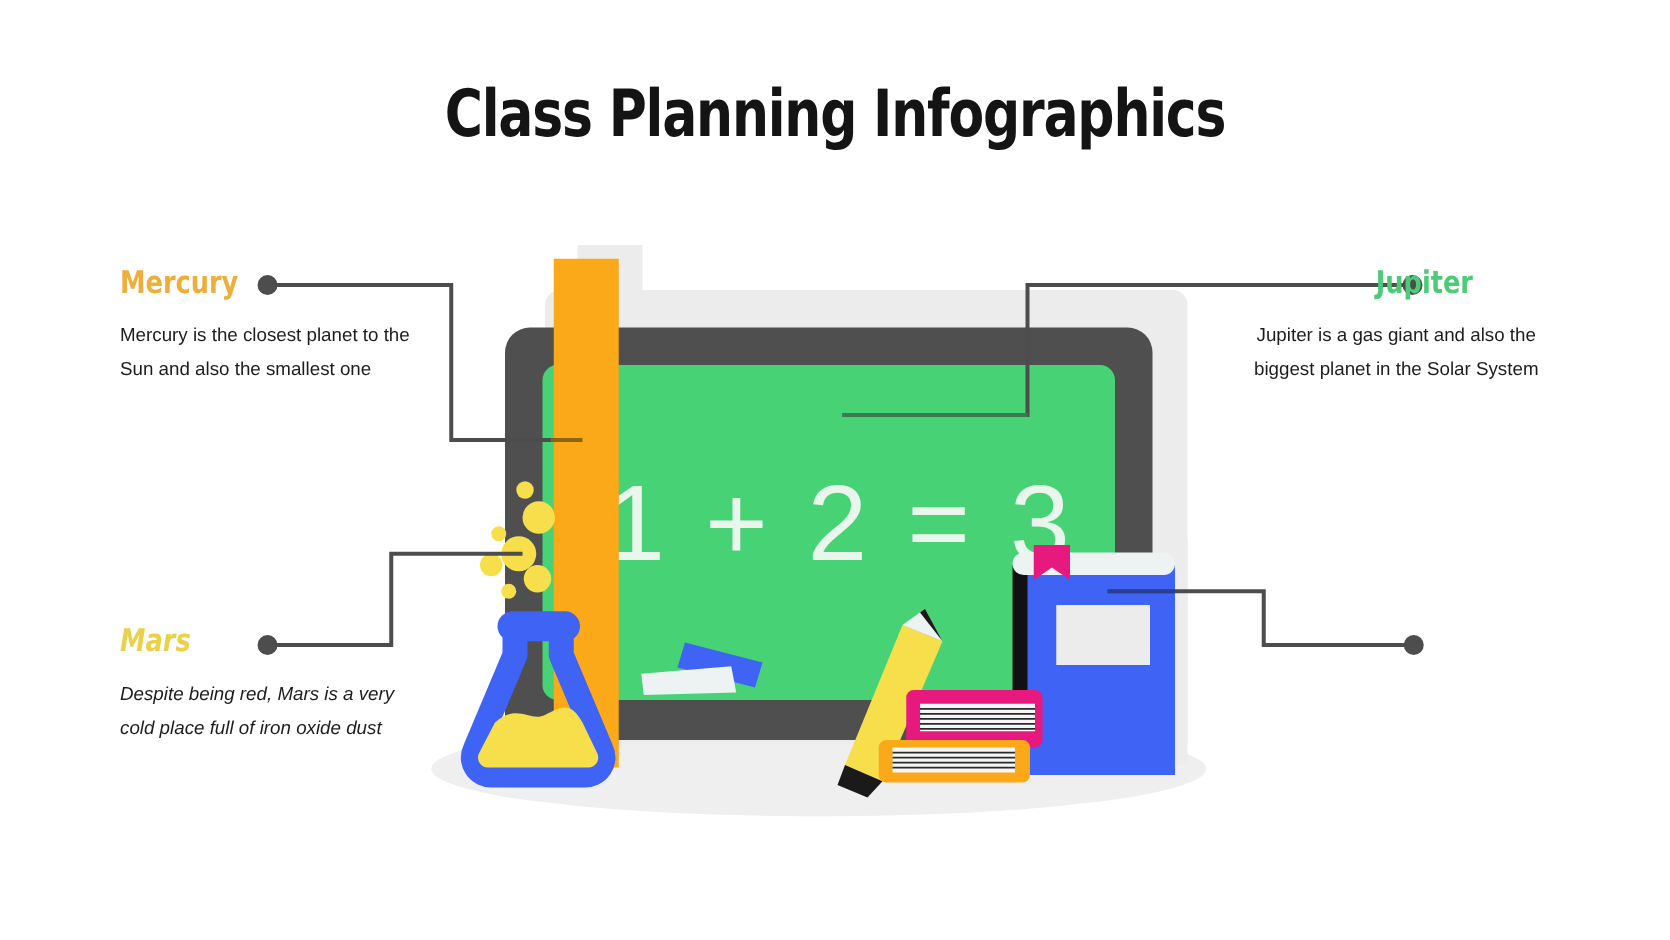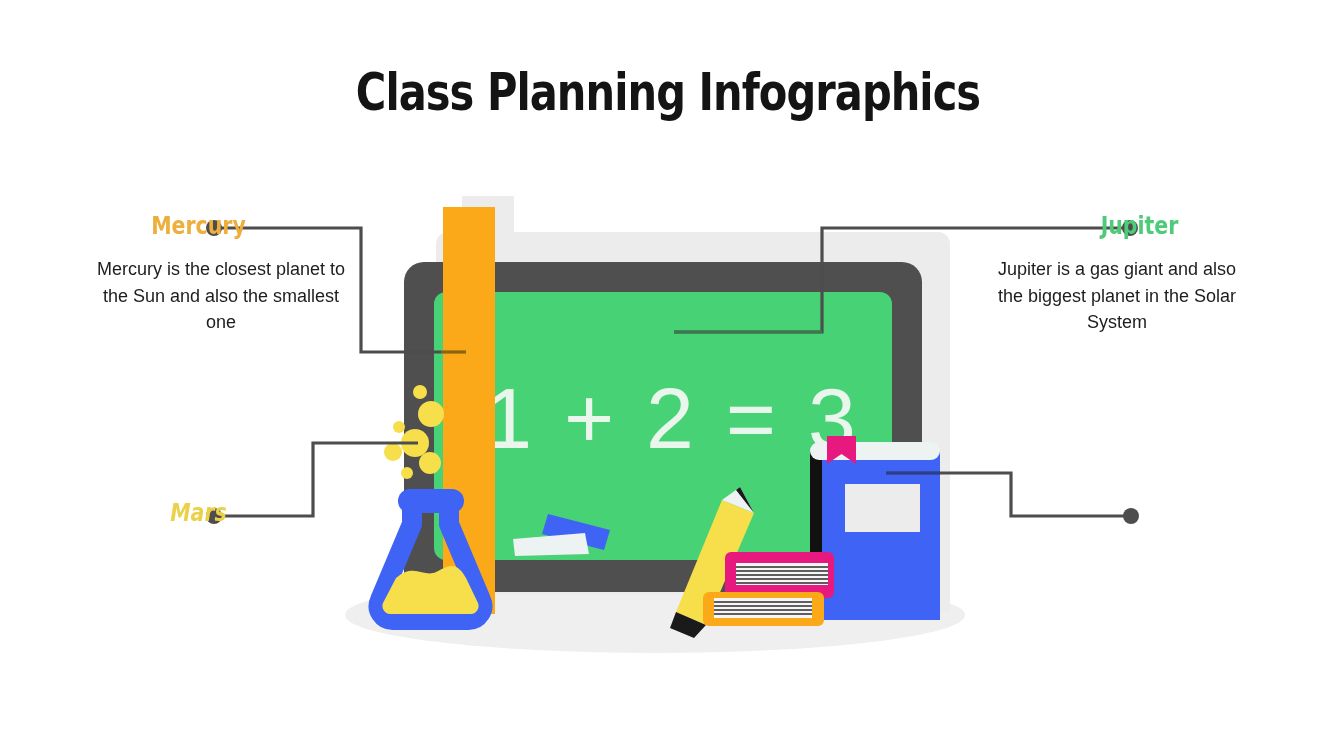--- a/index.html
+++ b/index.html
@@ -43,26 +43,26 @@
     font-weight: 700;
     font-size: 25px;
     line-height: 28px;
     transform: scaleX(0.82);
     white-space: nowrap;
     margin: 0 0 16px 0;
   }
   .callout .body {
     font-family: "Liberation Sans", sans-serif;
     font-weight: 400;
-    font-size: 18px;
+    font-size: 15px;
     line-height: 26.5px;
     color: #1d1d1d;
     margin: 0;
   }
-  .callout.left { text-align: center; }
+  .callout.left { text-align: left; }
   .callout.left .head { transform-origin: left top; }
   .callout.right { text-align: center; }
   .callout.right .head { transform-origin: right top; }
 
   #callout-mercury { left: 96px;  top: 212px; }
   #callout-mars    { left: 96px;  top: 499px; font-style: italic; }
   #callout-jupiter { left: 992px; top: 212px; width: 250px; }
   #callout-venus   { left: 992px; top: 499px; width: 250px; }
 
   
@@ -180,20 +180,21 @@
     </g>
   </svg>
 
   <div class="callout left" id="callout-mercury">
     <div class="head" style="color: rgb(237, 174, 59);">Mercury</div>
     <div class="body">Mercury is the closest planet to the Sun and also the smallest one</div>
   </div>
 
   <div class="callout left" id="callout-mars">
     <div class="head" style="color: rgb(235, 209, 74);">Mars</div>
+    <div class="body">Despite being red, Mars is a very cold place full of iron oxide dust</div>
   </div>
 
   <div class="callout right" id="callout-jupiter">
     <div class="head" style="color: rgb(78, 203, 121);">Jupiter</div>
     <div class="body">Jupiter is a gas giant and also the biggest planet in the Solar System</div>
   </div>
 
 
 </div>
 

